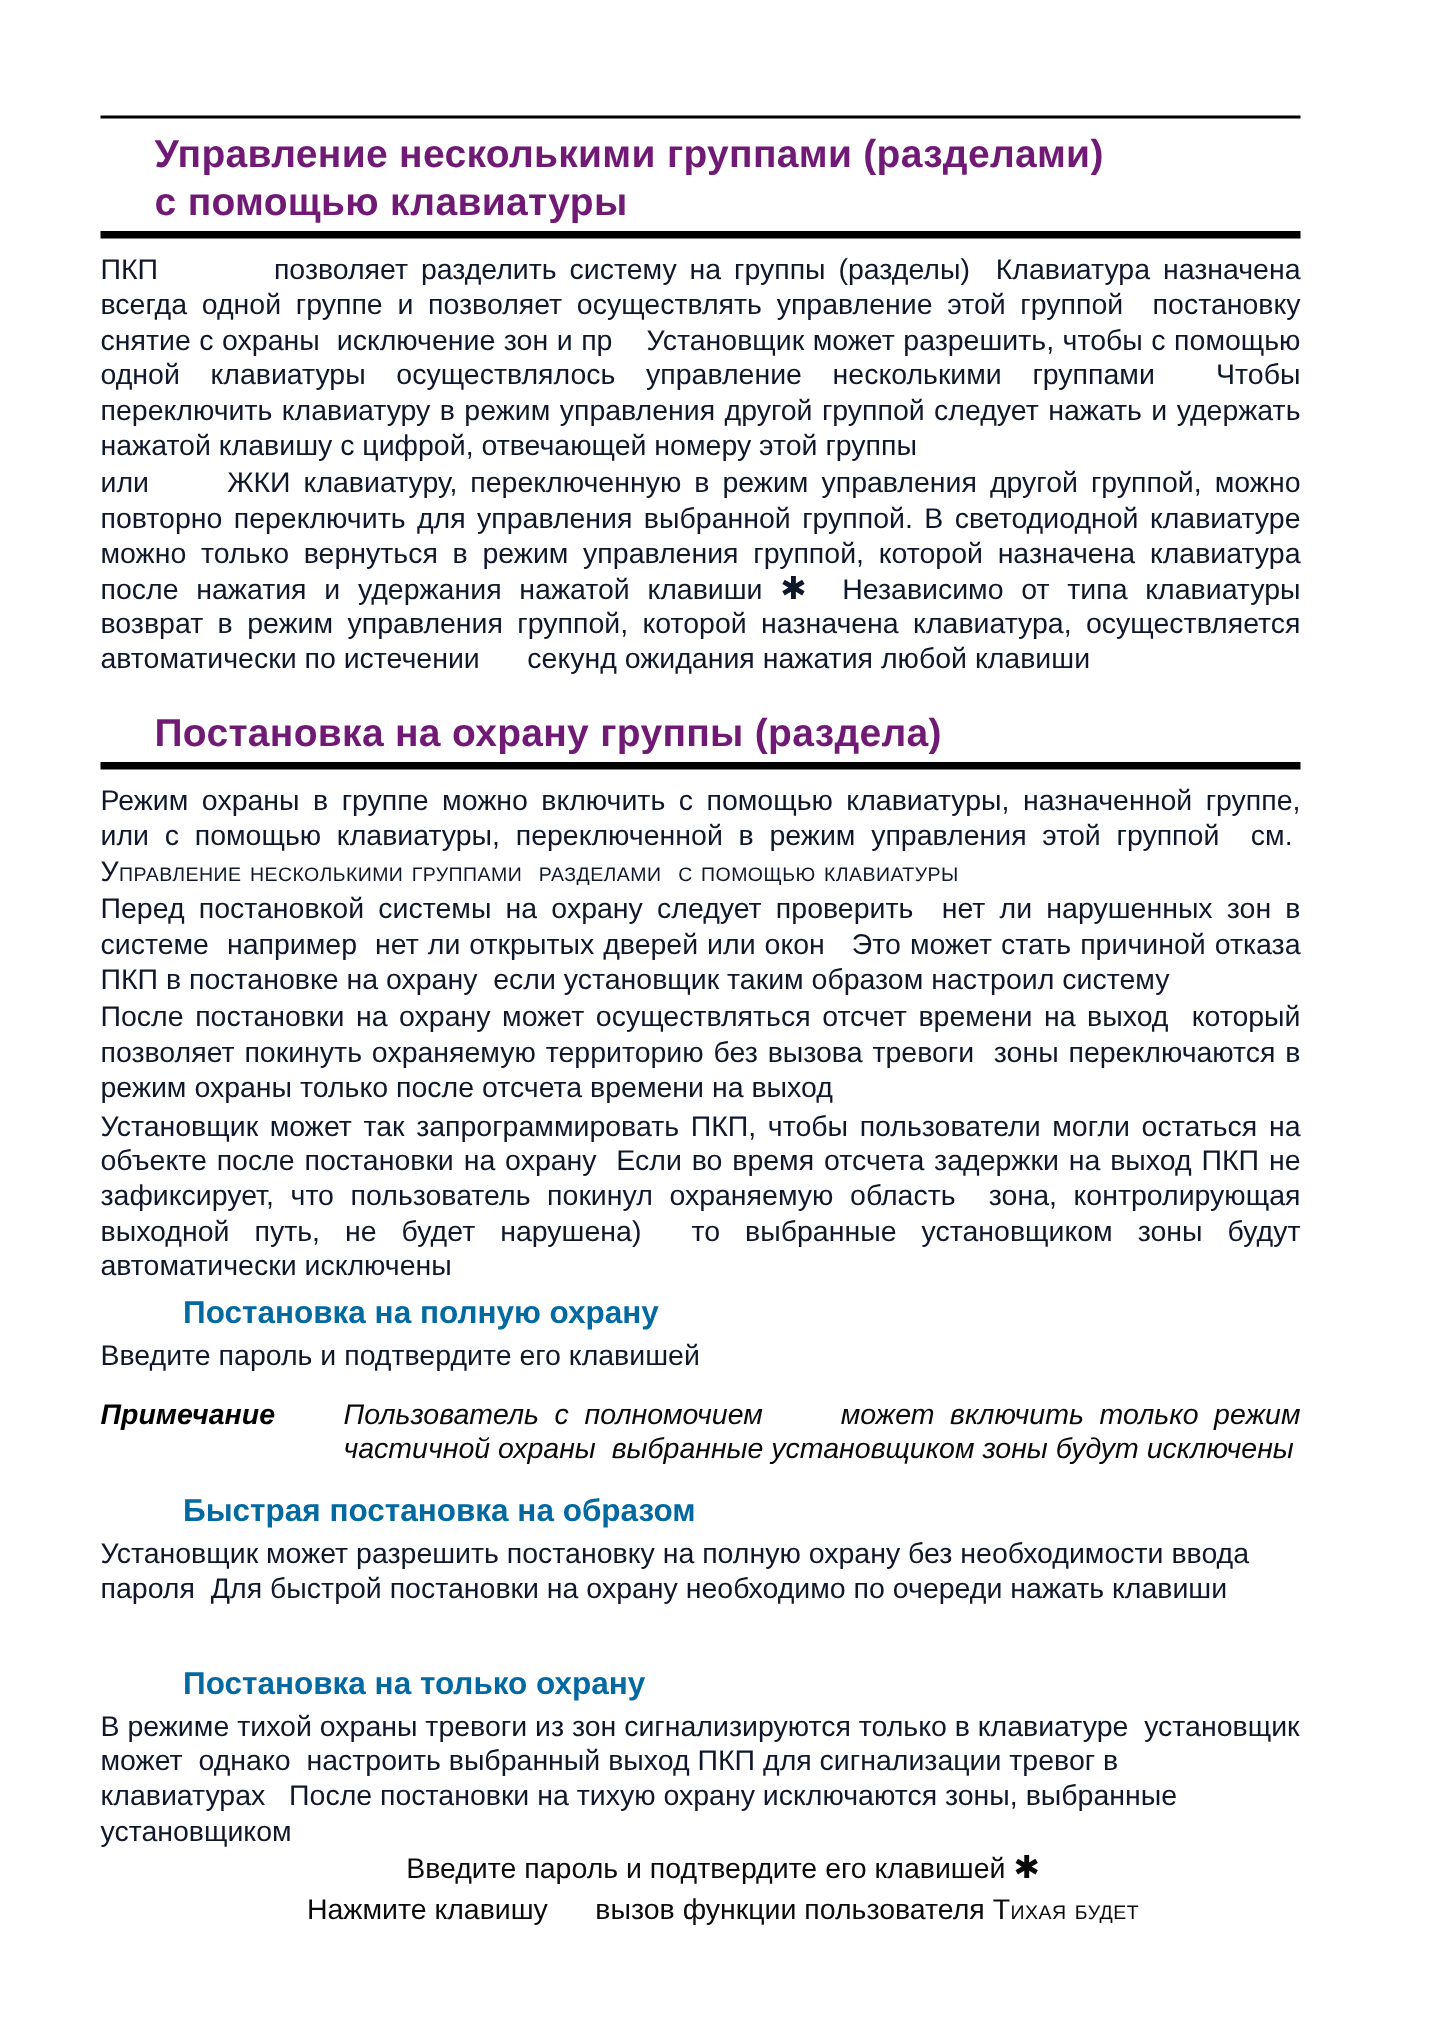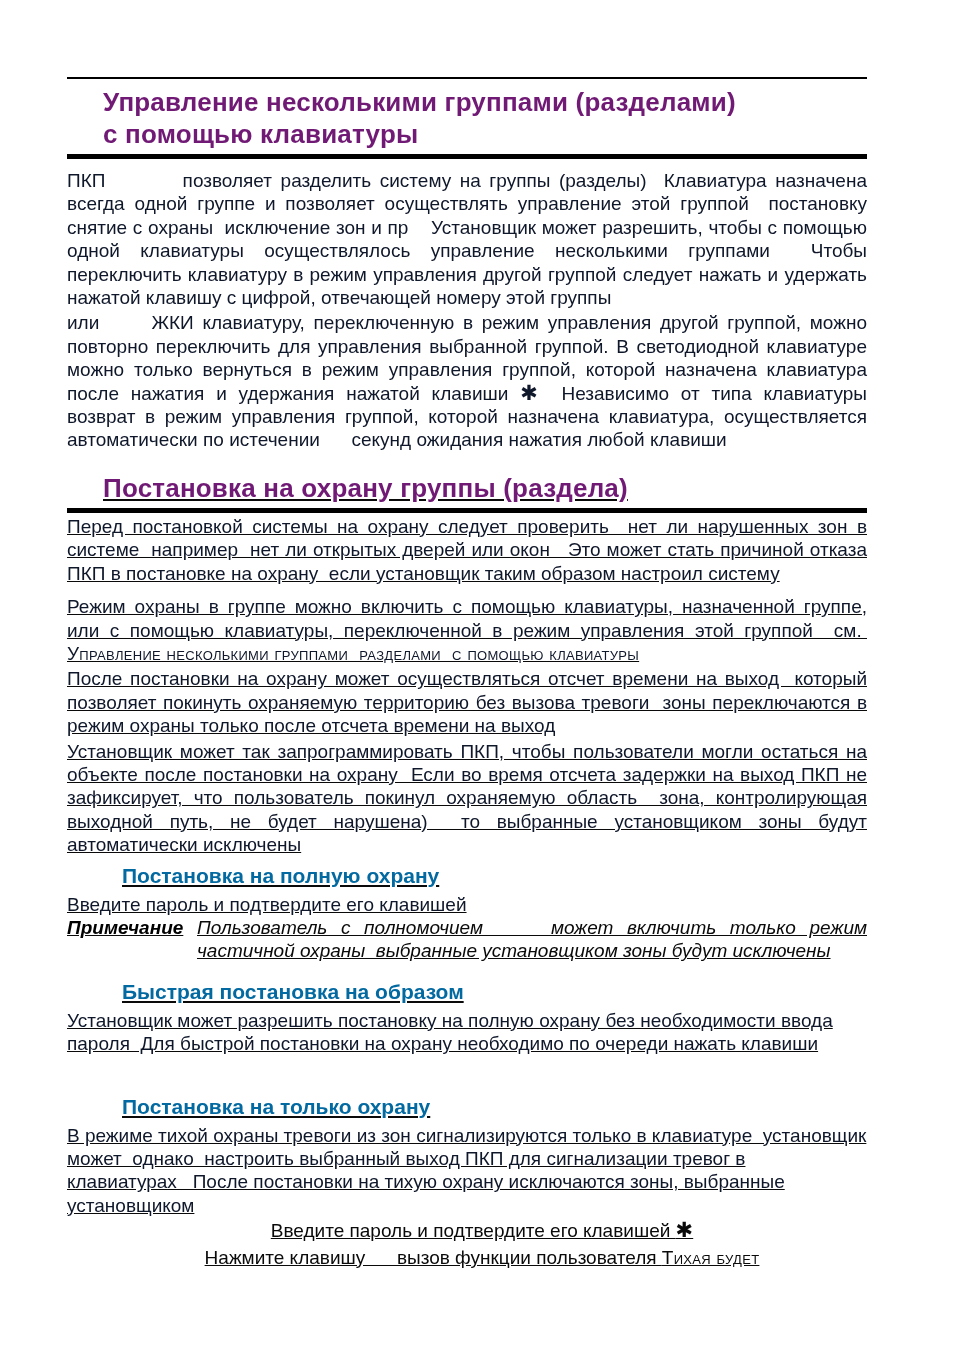--- a/index.html
+++ b/index.html
@@ -68,41 +68,43 @@
       color: #0369a1;
     }
     .subheading.gap-md { margin-top: 16px; }
     .subheading.gap-lg { margin-top: 38px; }
     .plain-line {
       margin-top: 4px;
       text-align: left;
     }
     .note {
       display: flex;
+      margin-top: 16px;
       font-style: italic;
       font-size: 19px;
       line-height: 23.4px;
+      gap: 32px;
     }
     .note-label {
       flex: 0 0 130px;
       font-weight: bold;
       color: #000;
     }
     .note-body {
       flex: 1;
       text-align: justify;
     }
     .step-line {
       margin: 2px 0 0 0;
       padding-left: 30px;
       font-size: 19px;
       line-height: 24.5px;
       text-align: center;
     }
-    .section2 { margin-top: 20px; text-decoration: underline; }
+    .section2 { margin-top: 20px; }
   </style>
 </head>
 <body>
 
 <div class="page">
 
   <div class="top-rule"></div>
 
   <div>
     <h1 class="section-title">
@@ -118,25 +120,25 @@
       <span>или&nbsp;&nbsp;&nbsp;&nbsp;&nbsp; ЖКИ клавиатуру, переключенную в режим управления другой группой, можно повторно переключить для управления выбранной группой. В светодиодной клавиатуре можно только вернуться в режим управления группой, которой назначена клавиатура после нажатия и удержания нажатой клавиши </span><span class="star">✱</span><span>&nbsp; Независимо от типа клавиатуры возврат в режим управления группой, которой назначена клавиатура, осуществляется автоматически по истечении&nbsp;&nbsp;&nbsp;&nbsp;&nbsp; секунд ожидания нажатия любой клавиши</span>
     </p>
   </div>
 
   <div class="section2">
     <h1 class="section-title">
       <span class="title-line">Постановка на охрану группы (раздела)</span>
     </h1>
     <div class="thick-rule"></div>
 
+    <p class="para first">
+      <span>Режим охраны в группе можно включить с помощью клавиатуры, назначенной группе, или с помощью клавиатуры, переключенной в режим управления этой группой &nbsp;см.&nbsp; </span><span class="sc">Управление несколькими группами&nbsp; разделами&nbsp; с помощью клавиатуры</span>
+    </p>
     <p class="para follow">
       <span>Перед постановкой системы на охрану следует проверить&nbsp; нет ли нарушенных зон в системе&nbsp; например&nbsp; нет ли открытых дверей или окон&nbsp;&nbsp; Это может стать причиной отказа ПКП в постановке на охрану&nbsp; если установщик таким образом настроил систему</span>
-    </p>
-    <p class="para first">
-      <span>Режим охраны в группе можно включить с помощью клавиатуры, назначенной группе, или с помощью клавиатуры, переключенной в режим управления этой группой &nbsp;см.&nbsp; </span><span class="sc">Управление несколькими группами&nbsp; разделами&nbsp; с помощью клавиатуры</span>
     </p>
     <p class="para follow">
       <span>После постановки на охрану может осуществляться отсчет времени на выход&nbsp; который позволяет покинуть охраняемую территорию без вызова тревоги&nbsp; зоны переключаются в режим охраны только после отсчета времени на выход</span>
     </p>
     <p class="para follow">
       <span>Установщик может так запрограммировать ПКП, чтобы пользователи могли остаться на объекте после постановки на охрану&nbsp; Если во время отсчета задержки на выход ПКП не зафиксирует, что пользователь покинул охраняемую область&nbsp; зона, контролирующая выходной путь, не будет нарушена)&nbsp; то выбранные установщиком зоны будут автоматически исключены</span>
     </p>
 
     <div>
       <h2 class="subheading">Постановка на полную охрану</h2>

